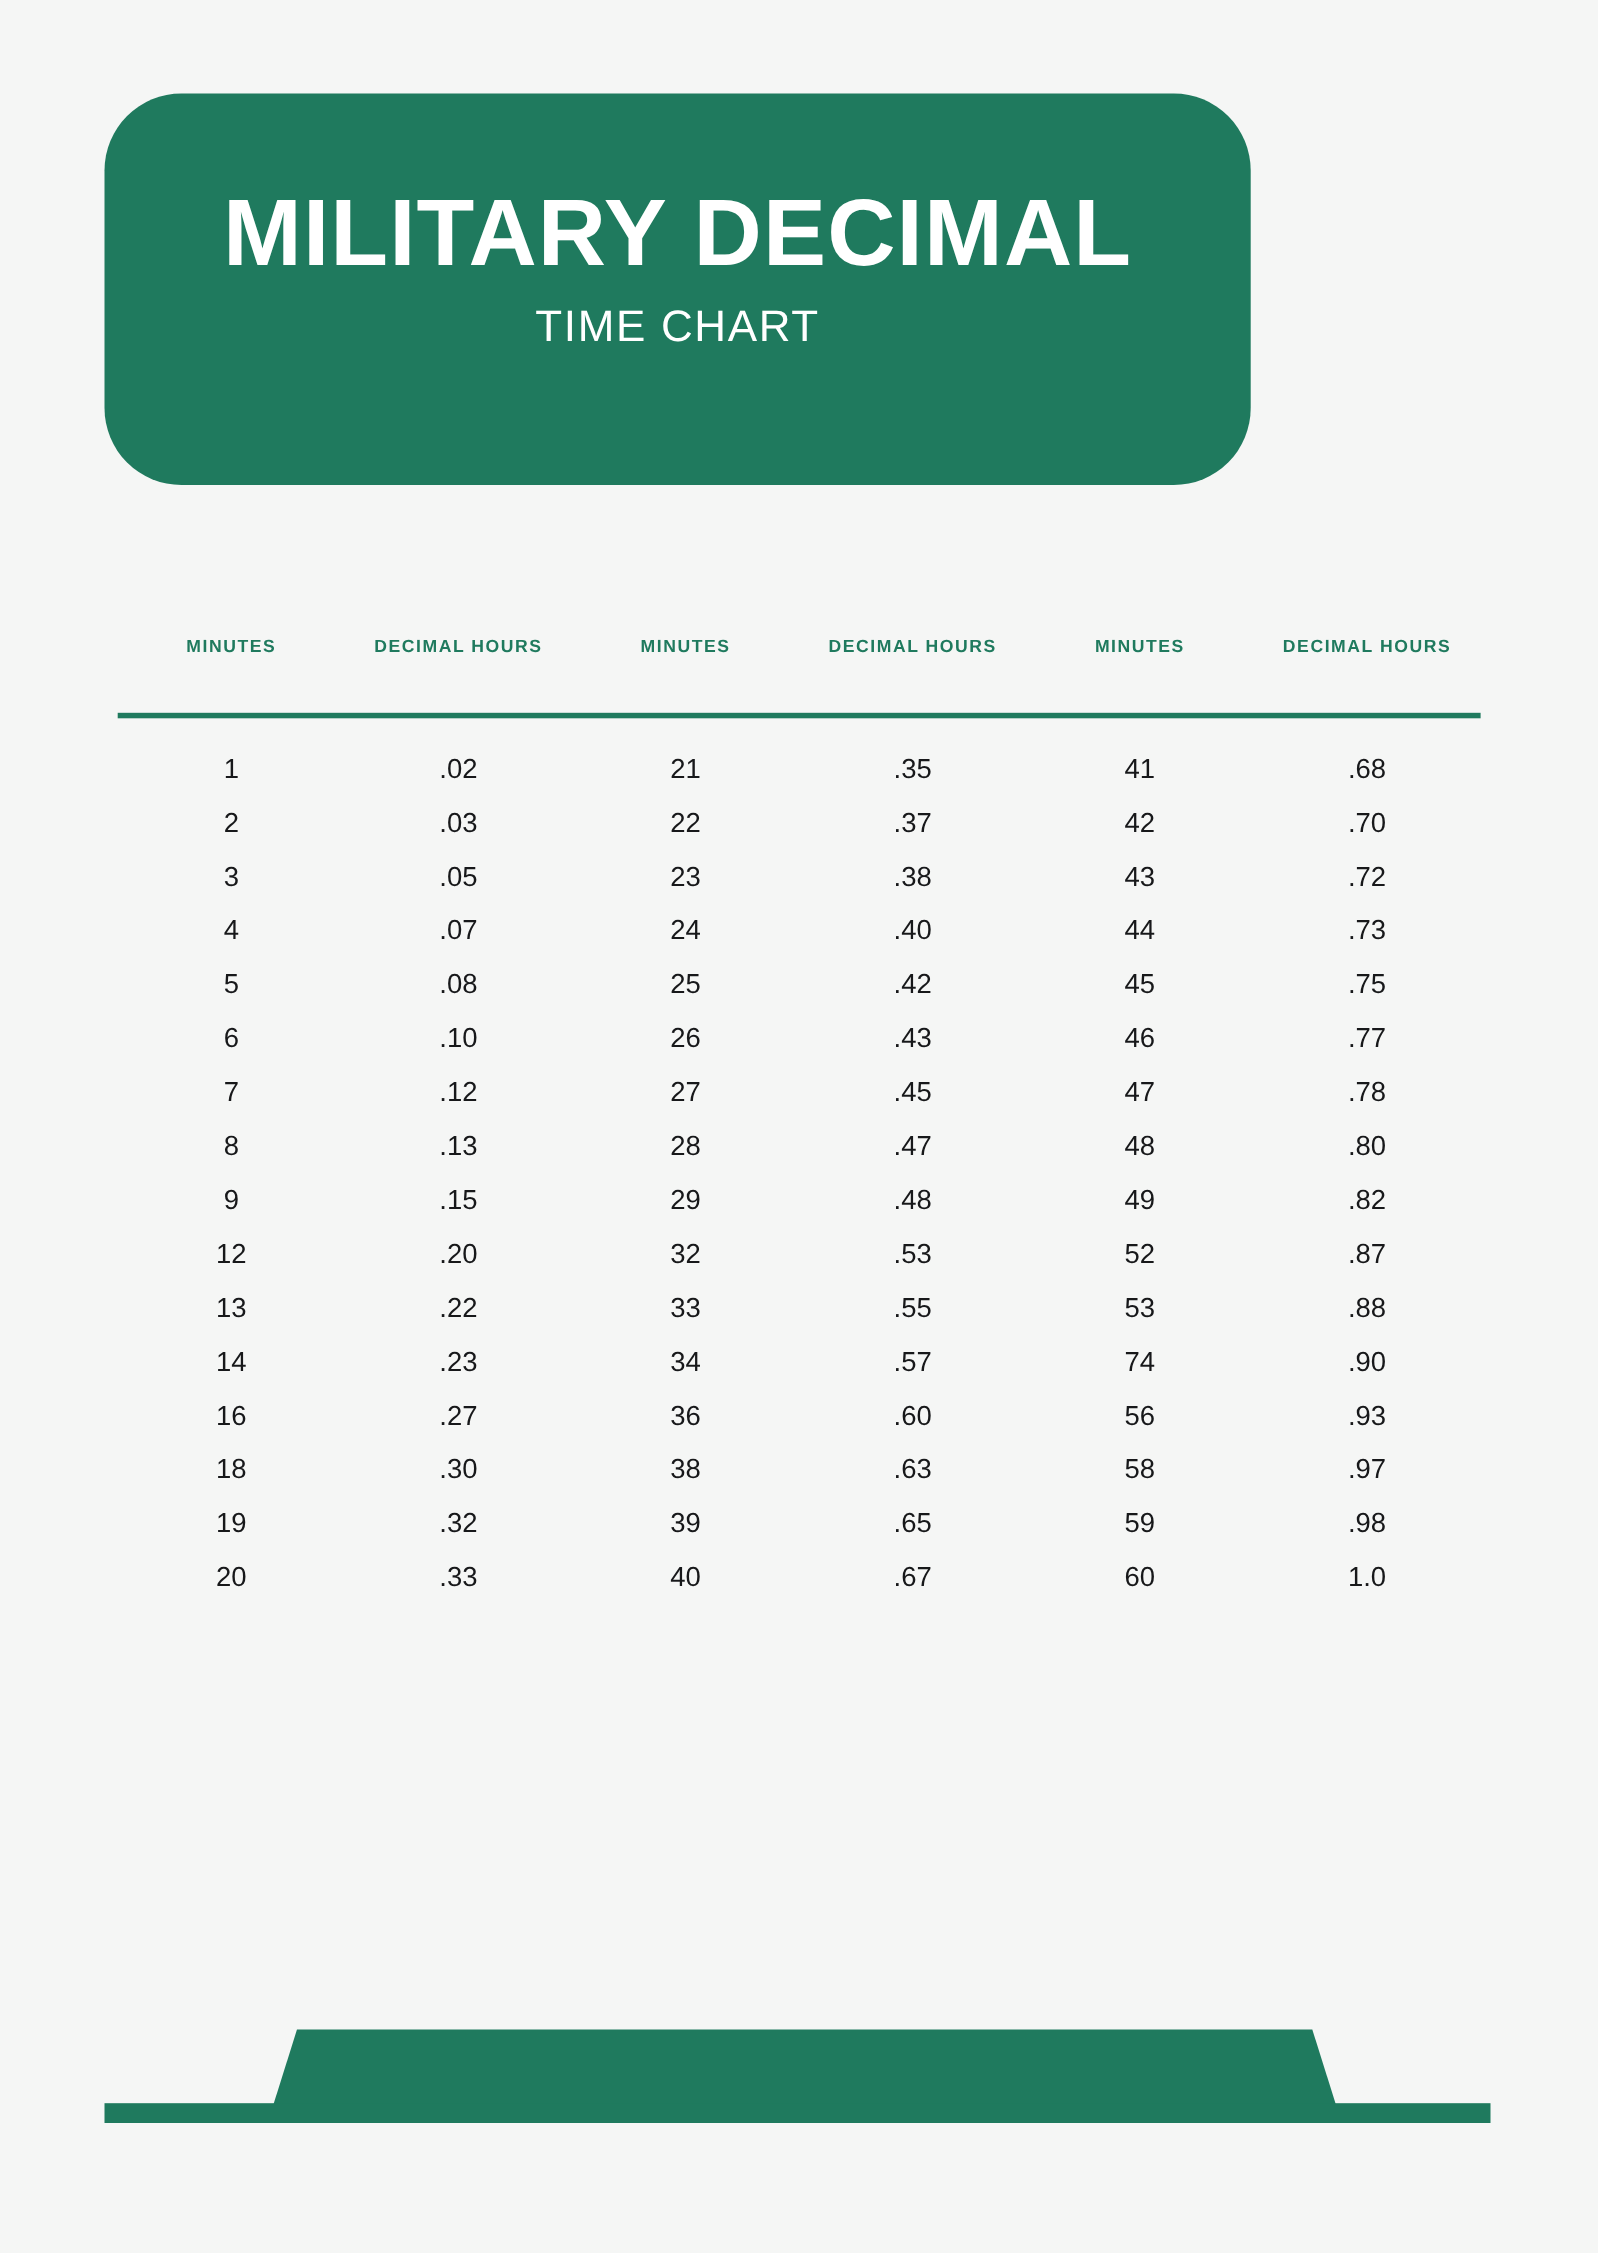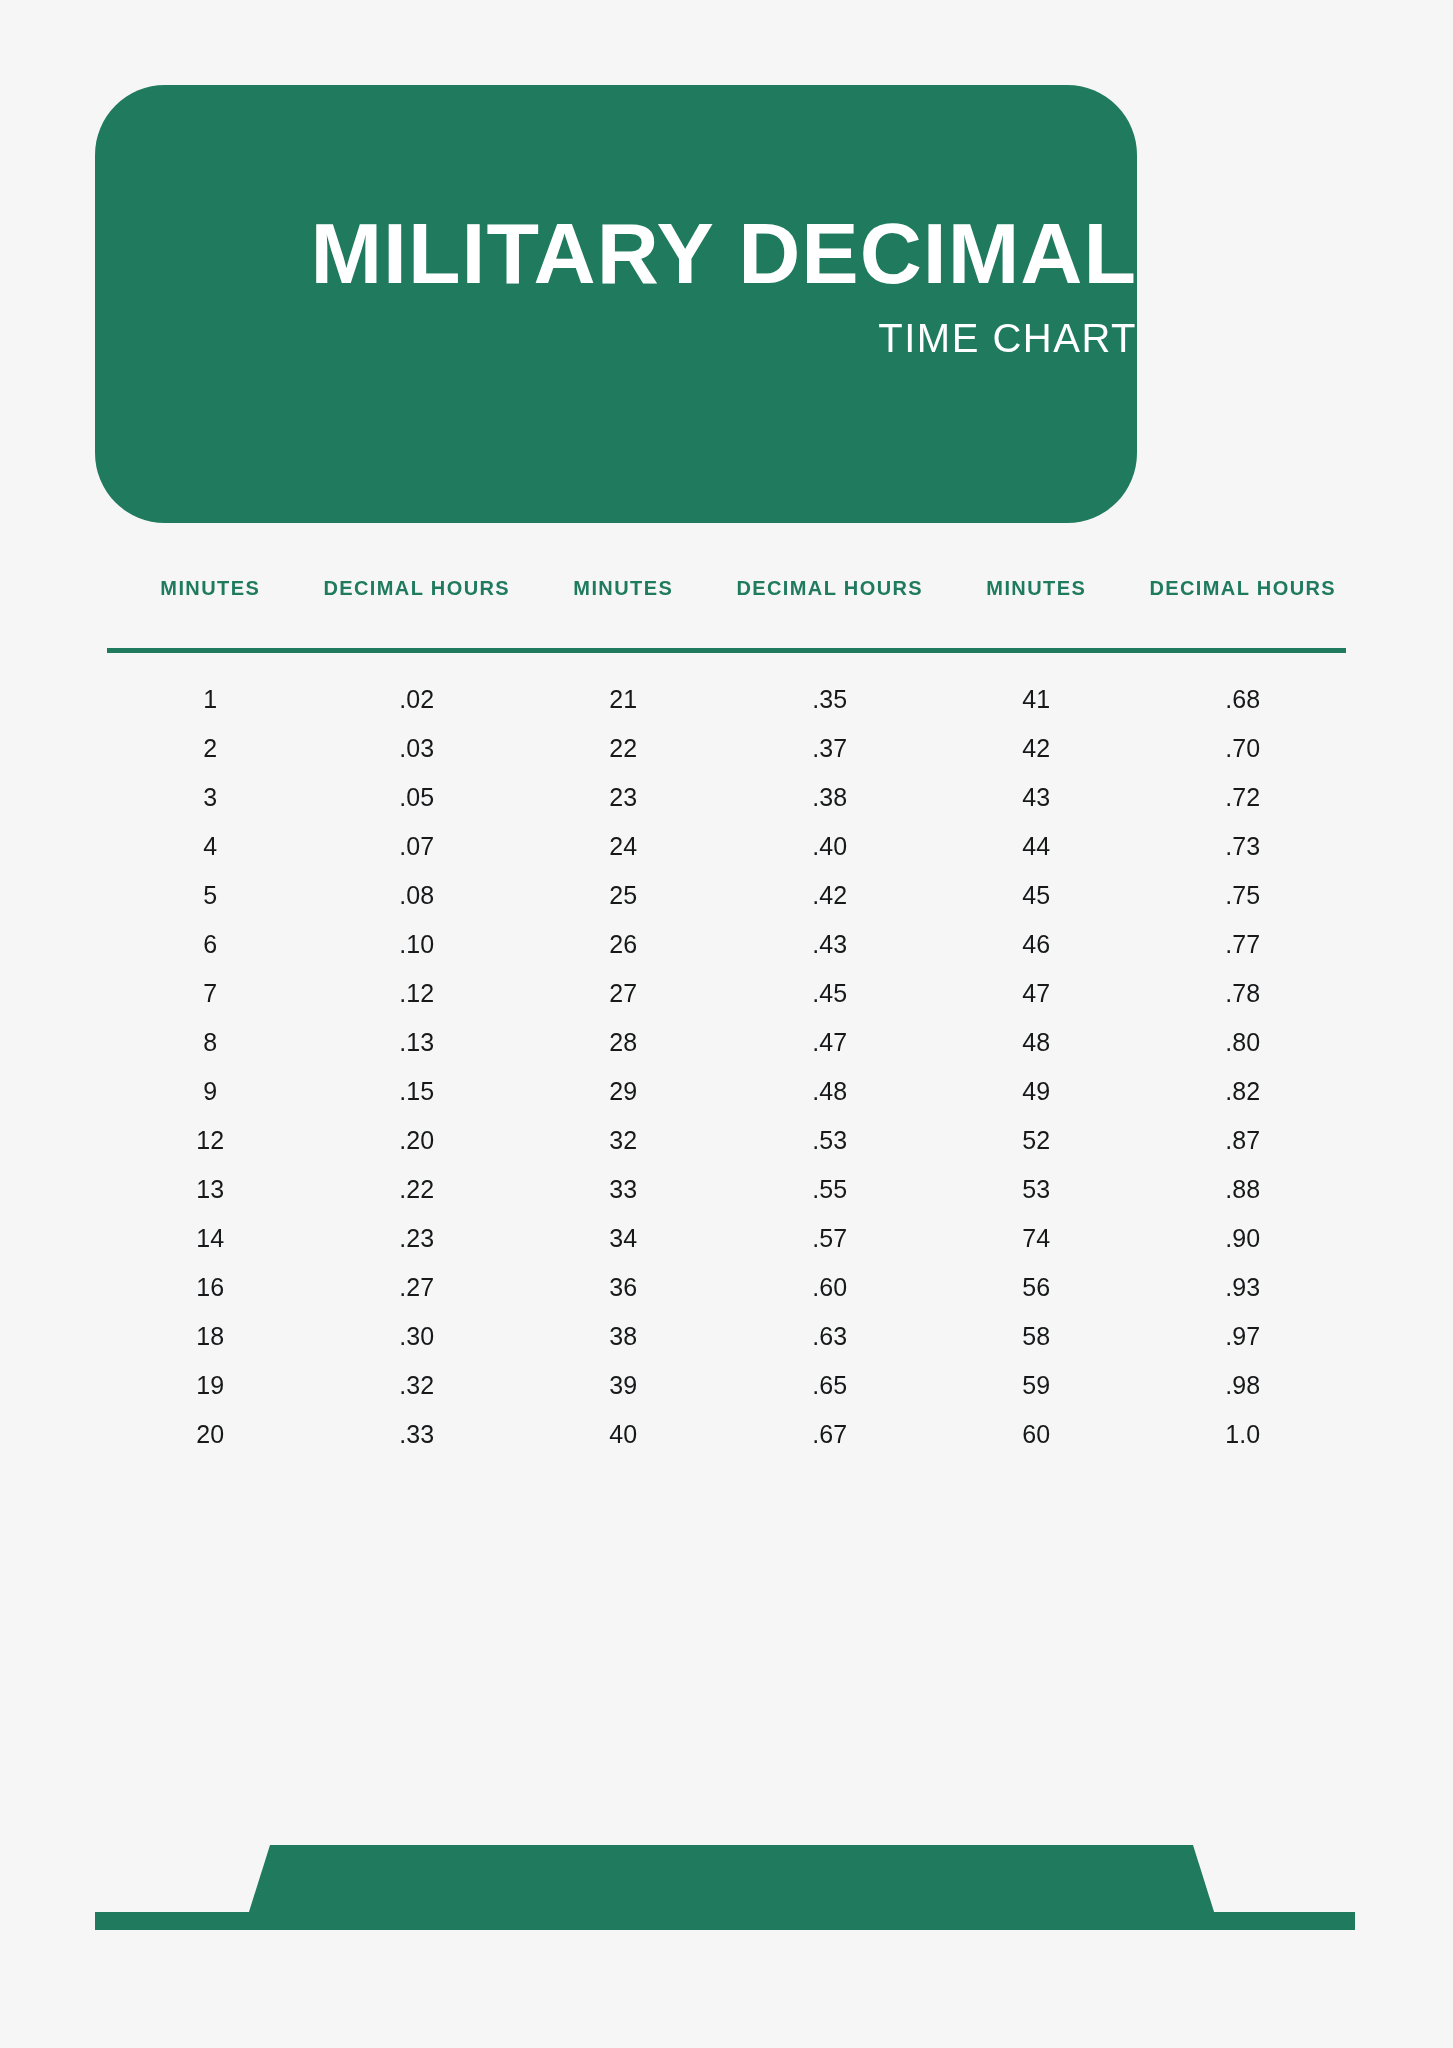--- a/index.html
+++ b/index.html
@@ -20,26 +20,26 @@
     width: 1453px;
     height: 2048px;
   }
 
   
   .banner {
     position: absolute;
     left: 95px;
     top: 85px;
     width: 1042px;
-    height: 438px;
+    height: 356px;
     background: #1f7a5e;
     border-radius: 70px;
     display: flex;
     flex-direction: column;
-    align-items: flex-end;
+    align-items: center;
     justify-content: center;
     box-sizing: border-box;
     padding-bottom: 40px;
   }
   .banner-title {
     color: #ffffff;
     font-size: 86px;
     font-weight: bold;
     letter-spacing: 1px;
     line-height: 1.0;
@@ -65,21 +65,21 @@
     top: 548px;
     width: 1239px;
   }
   table.chart {
     width: 100%;
     border-collapse: collapse;
     table-layout: fixed;
   }
   table.chart thead th {
     color: #1f7a5e;
-    font-size: 20px;
+    font-size: 16px;
     font-weight: bold;
     letter-spacing: 1.4px;
     text-align: center;
     vertical-align: middle;
     padding: 0 0 18px 0;
     line-height: 1.28;
     text-transform: uppercase;
   }
   table.chart thead tr.head-row th {
     height: 82px;

